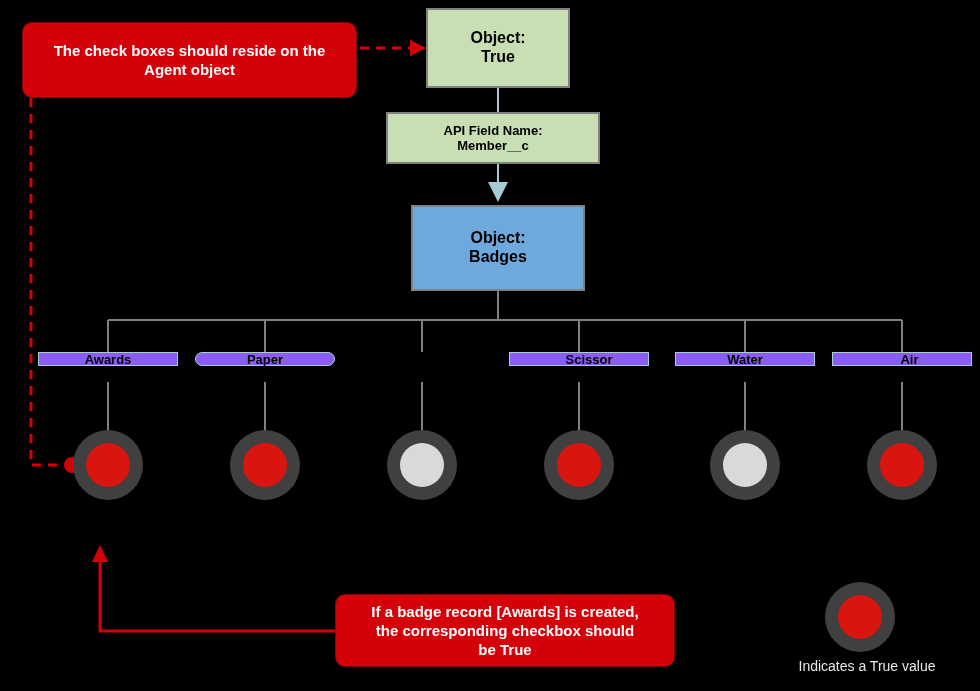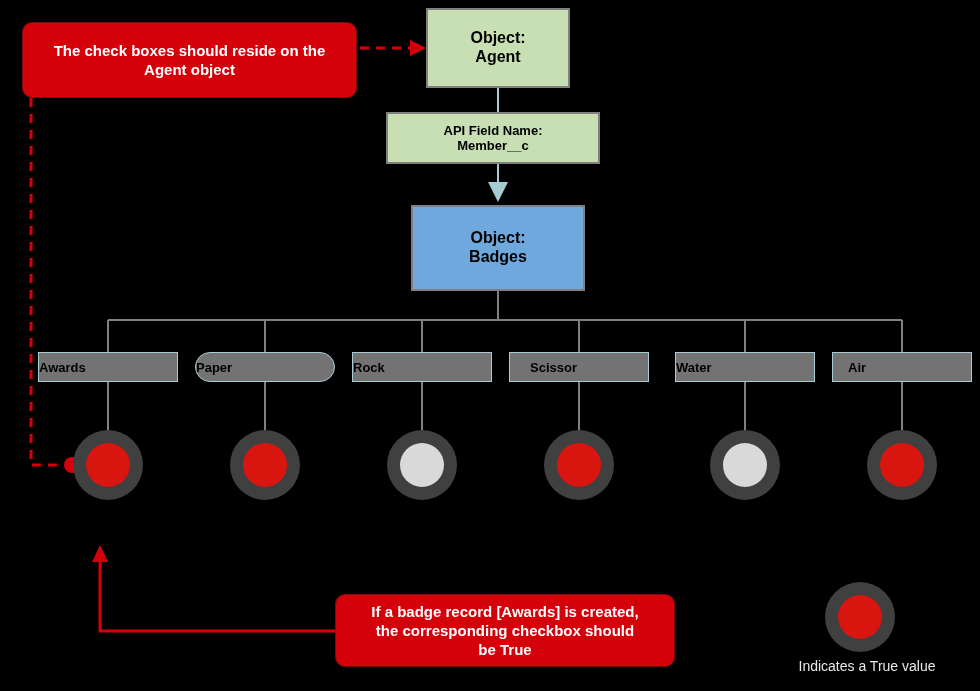--- a/index.html
+++ b/index.html
@@ -53,27 +53,27 @@
   #node-badges {
     left: 411px; top: 205px; width: 174px; height: 86px;
     background: #6FA8DC;
     font-size: 16px;
   }
 
   
   .badge-box {
     position: absolute;
     box-sizing: border-box;
-    height: 30px;
+    height: 14px;
     top: 352px;
-    background: #737373;
+    background: #8b5cf6;
     border: 1px solid #A9CBD3;
     display: flex;
     align-items: center;
-    justify-content: flex-start;
+    justify-content: center;
     color: #000000;
     font-size: 13px;
     font-weight: bold;
   }
 
   
   .check-circle {
     position: absolute;
     width: 70px;
     height: 70px;
@@ -182,41 +182,38 @@
 
     <path d="M31,98 L31,465 L62,465" stroke="#D4000A" stroke-width="3" stroke-dasharray="9,7" fill="none"></path>
     <circle cx="72" cy="465" r="8" fill="#D4000A"></circle>
 
     <path d="M335,631 L100,631 L100,562" stroke="#D4000A" stroke-width="3" fill="none"></path>
     <polygon points="92,562 108,562 100,545" fill="#D4000A"></polygon>
   </svg>
 
   <div class="node" id="node-agent">
     <span class="line">Object:</span>
-    <span class="line">Agent</span>
+    <span class="line">True</span>
   </div>
 
   <div class="node" id="node-api">
     <span class="line">API Field Name:</span>
     <span class="line">Member__c</span>
   </div>
 
   <div class="node" id="node-badges">
     <span class="line">Object:</span>
     <span class="line">Badges</span>
   </div>
 
   <div class="badge-box" style="left:38px;  width:140px;">
       <span>Awards</span>
     </div>
   <div class="badge-box" style="left:195px; width:140px;border-radius:15px;">
       <span>Paper</span>
-    </div>
-  <div class="badge-box" style="left:352px; width:140px;">
-      <span>Rock</span>
     </div>
   <div class="badge-box" style="left:509px; width:140px;padding-left:20px;">
       <span>Scissor</span>
     </div>
   <div class="badge-box" style="left:675px; width:140px;">
       <span>Water</span>
     </div>
   <div class="badge-box" style="left:832px; width:140px;padding-left:15px;">
       <span>Air</span>
     </div>

